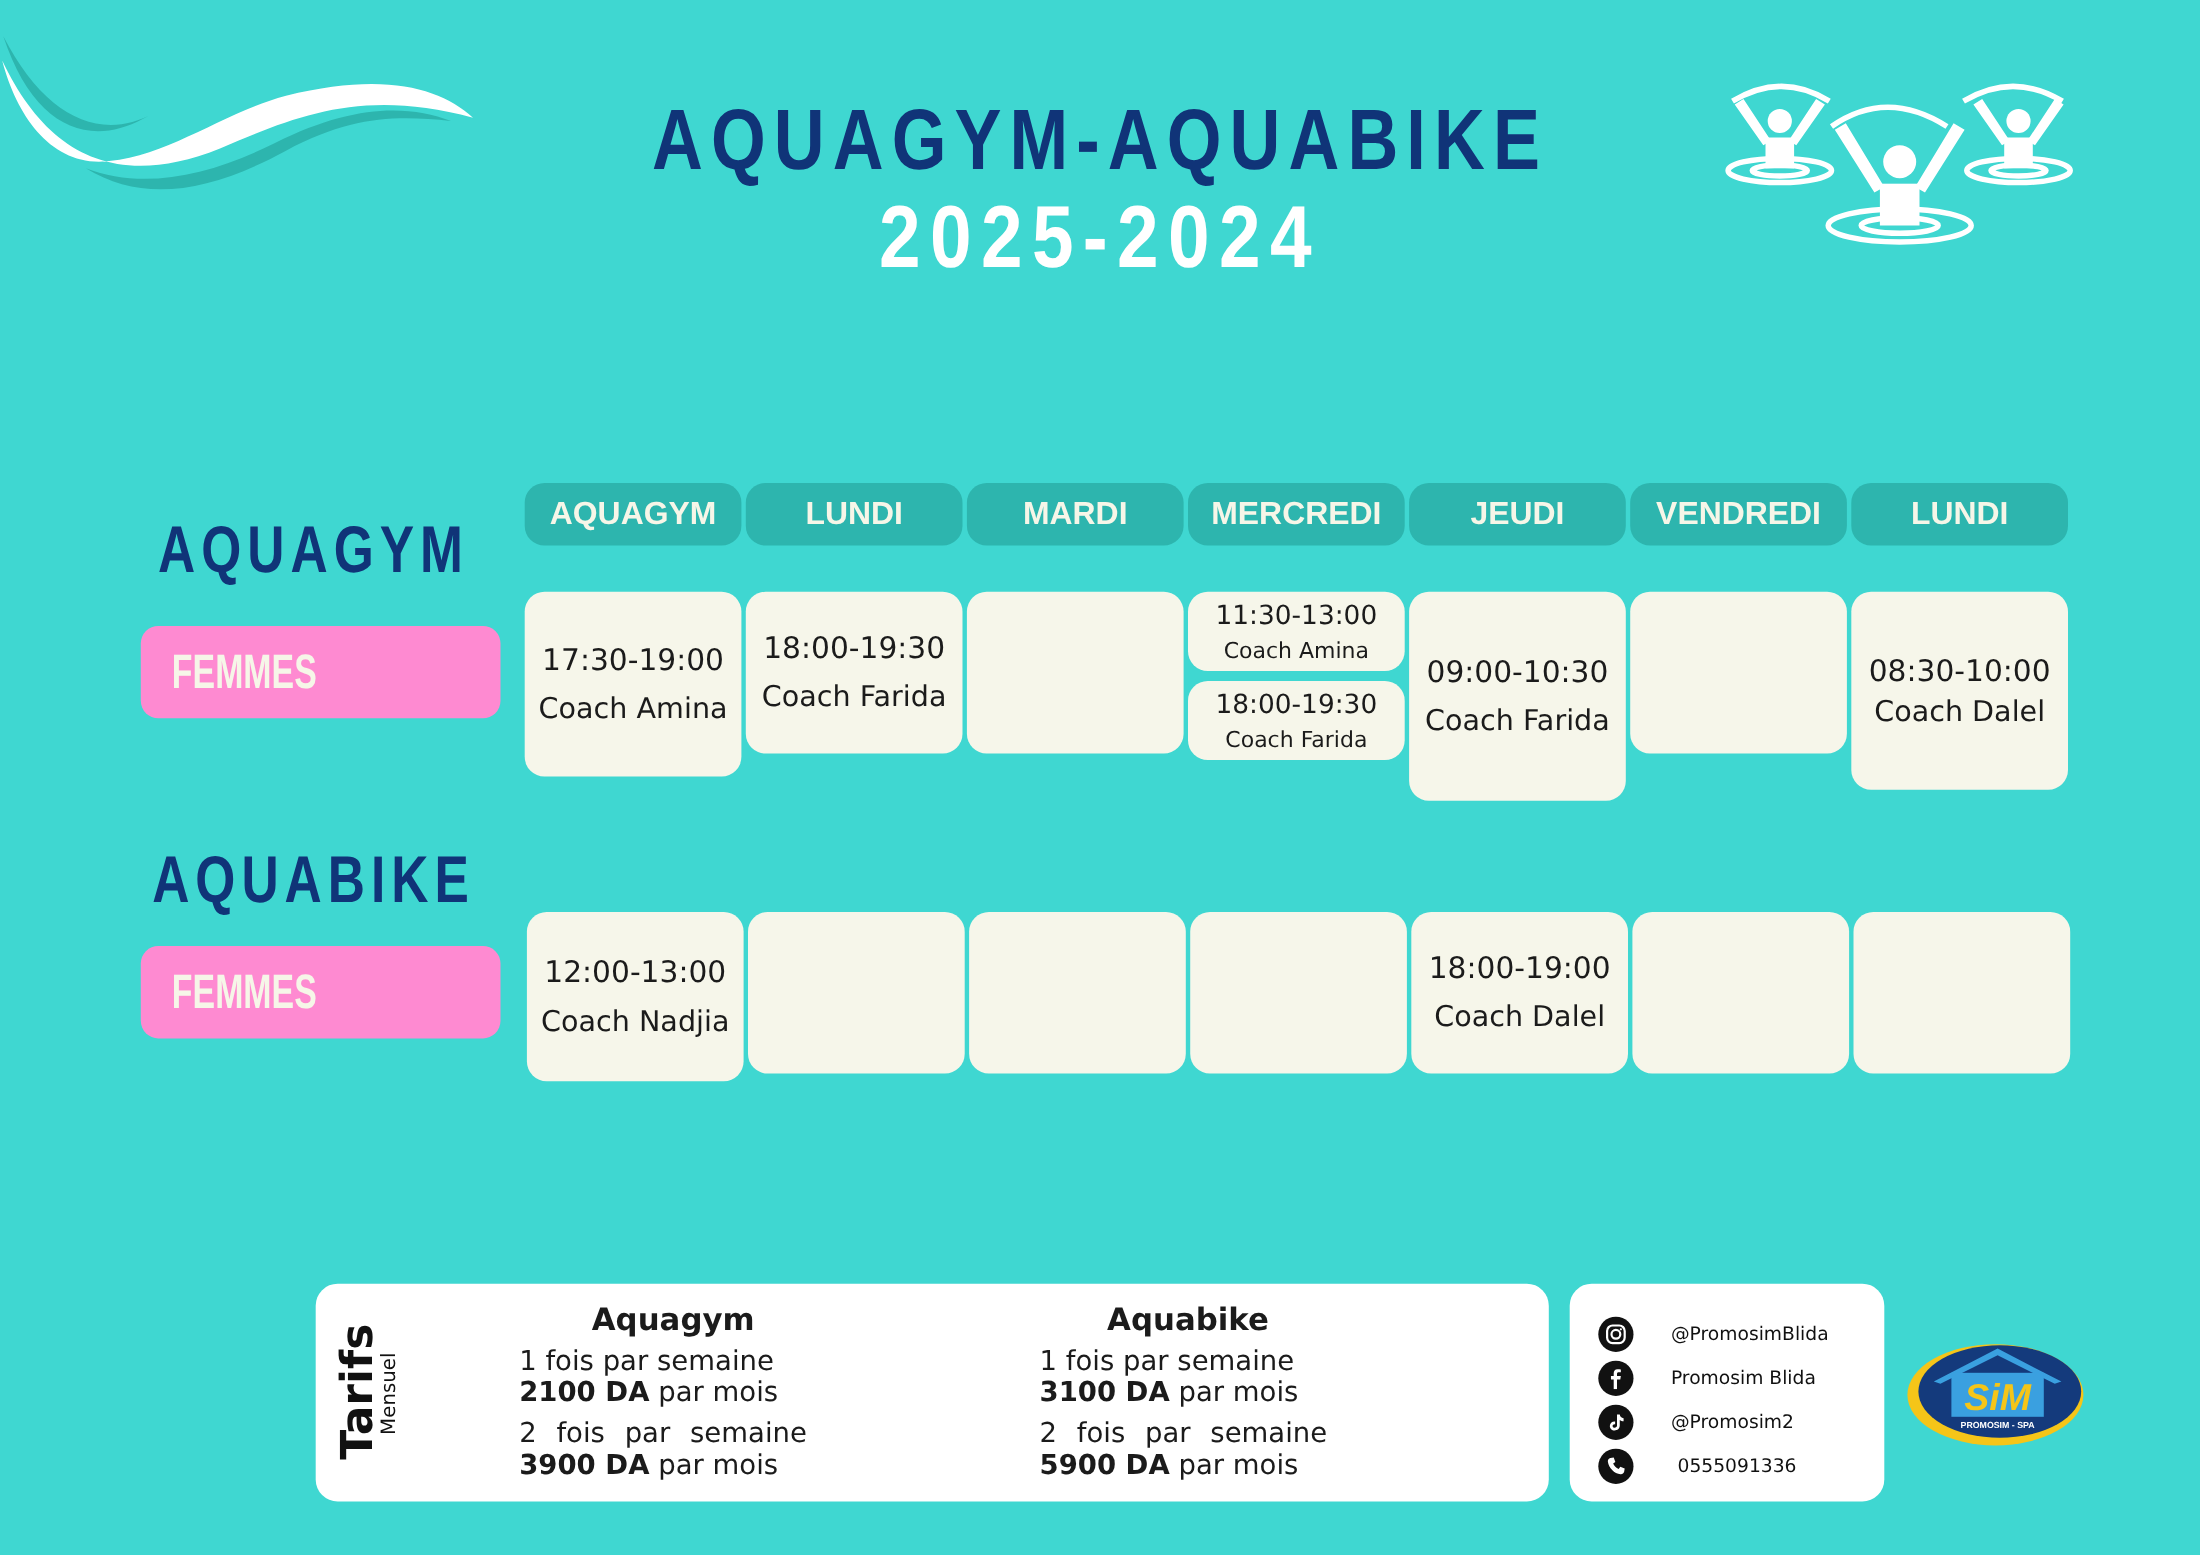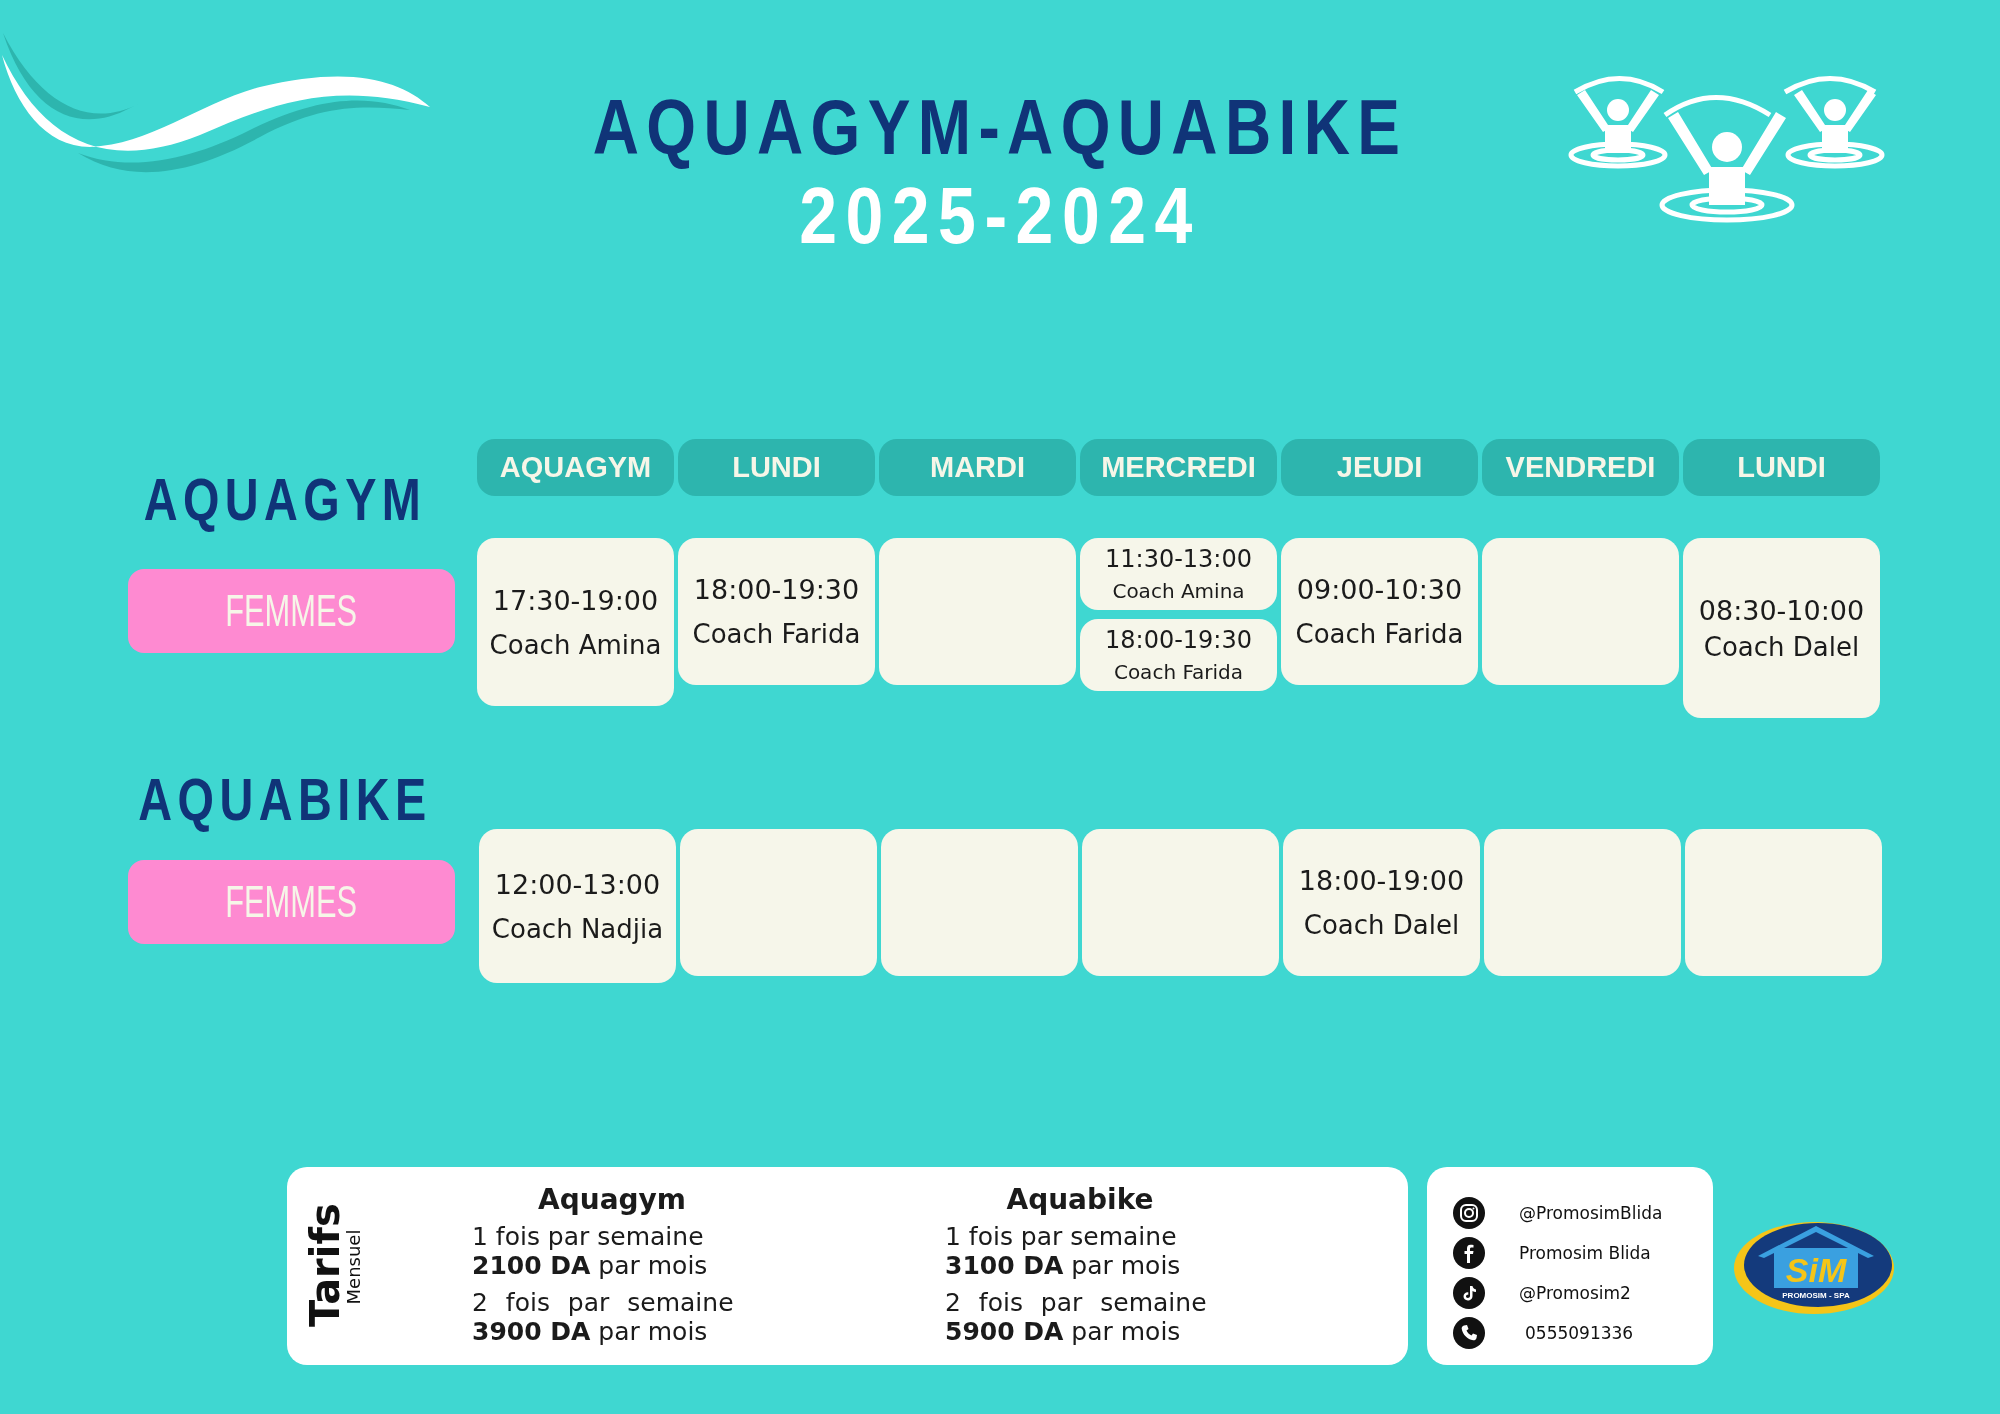--- a/index.html
+++ b/index.html
@@ -1,21 +1,21 @@
 <!DOCTYPE html>
 <html><head>
 <meta charset="utf-8">
 <style>
   html,body{margin:0;padding:0;}
   body{width:2000px;height:1414px;background:#3fd7d1;position:relative;overflow:hidden;font-family:"Liberation Sans",sans-serif;}
   .abs{position:absolute;}
   .title1{left:0;width:2000px;top:82px;text-align:center;font-family:"Liberation Sans",sans-serif;font-weight:700;font-size:78px;letter-spacing:9px;color:#103478;transform:scaleX(0.82);transform-origin:center;}
   .title2{left:0;width:2000px;top:170px;text-align:center;font-weight:700;font-size:80px;letter-spacing:10px;color:#ffffff;transform:scaleX(0.85);transform-origin:center;}
   .section-label{font-weight:700;font-size:60px;letter-spacing:7px;color:#103478;width:420px;left:75px;text-align:center;transform:scaleX(0.78);transform-origin:center;}
-  .femmes{left:128px;width:327px;height:84px;background:#fe8ad1;border-radius:16px;color:#f6f6e8;font-size:44px;font-weight:400;display:flex;align-items:center;justify-content:center;}
+  .femmes{left:128px;width:327px;height:84px;background:#fe8ad1;border-radius:16px;color:#f6f6e8;font-size:44px;font-weight:700;display:flex;align-items:center;justify-content:flex-start;}
   .femmes span{display:inline-block;transform:scaleX(0.7);}
   .day{height:57px;width:197px;background:#2db5ae;border-radius:18px;color:#f6f6e8;font-weight:700;font-size:29px;display:flex;align-items:center;justify-content:center;}
   .cell{width:197px;background:#f6f6ea;border-radius:18px;color:#1b1b1b;display:flex;flex-direction:column;align-items:center;justify-content:center;font-family:"DejaVu Sans",sans-serif;}
   .cell .t{font-size:27px;margin-bottom:14px;}
   .cell .c{font-size:26px;}
   .cell.small .t{font-size:24px;margin-bottom:6px;}
   .cell.small .c{font-size:20px;}
   .panel{background:#fff;border-radius:20px;}
   .tarif-col{font-family:"DejaVu Sans",sans-serif;color:#1b1b1b;}
   .tarif-col .h{font-weight:700;font-size:28px;text-align:center;}
@@ -84,21 +84,21 @@
 </div>
 <div class="abs cell" style="left:879px;top:538px;height:147px"></div>
 <div class="abs cell small" style="left:1080px;top:538px;height:72px">
   <div class="t">11:30-13:00</div>
   <div class="c">Coach Amina</div>
 </div>
 <div class="abs cell small" style="left:1080px;top:619px;height:72px">
   <div class="t">18:00-19:30</div>
   <div class="c">Coach Farida</div>
 </div>
-<div class="abs cell" style="left:1281px;top:538px;height:147px">
+<div class="abs cell" style="left:1281px;top:538px;height:190px">
   <div class="t">09:00-10:30</div>
   <div class="c">Coach Farida</div>
 </div>
 <div class="abs cell" style="left:1482px;top:538px;height:147px"></div>
 <div class="abs cell" style="left:1683px;top:538px;height:180px">
   <div class="t" style="margin-bottom:6px">08:30-10:00</div>
   <div class="c">Coach Dalel</div>
 </div>
 
 <div class="abs section-label" style="top:765px">AQUABIKE</div>

